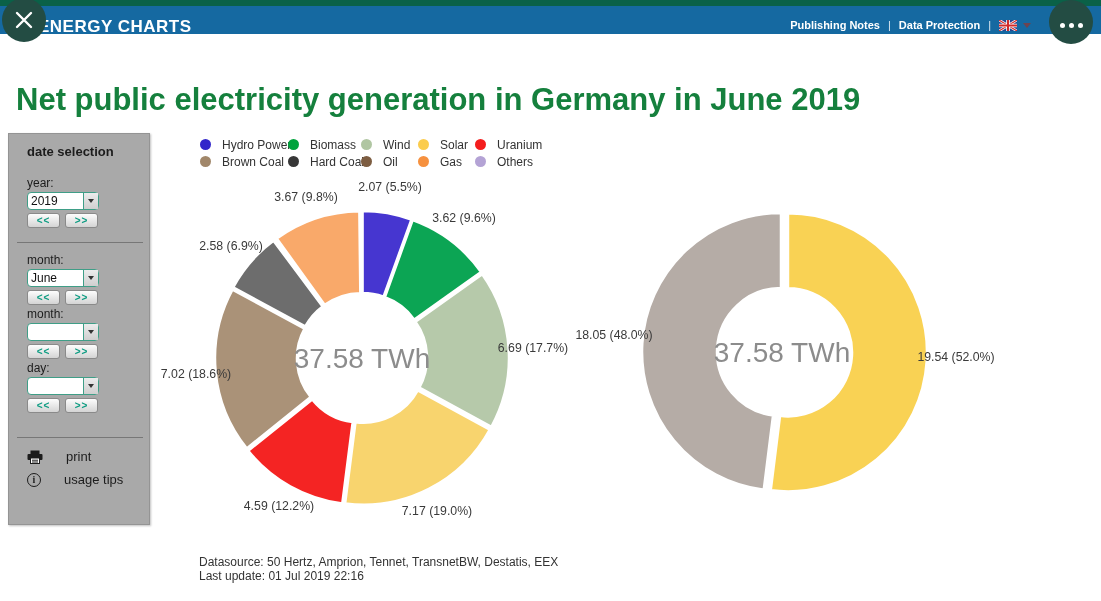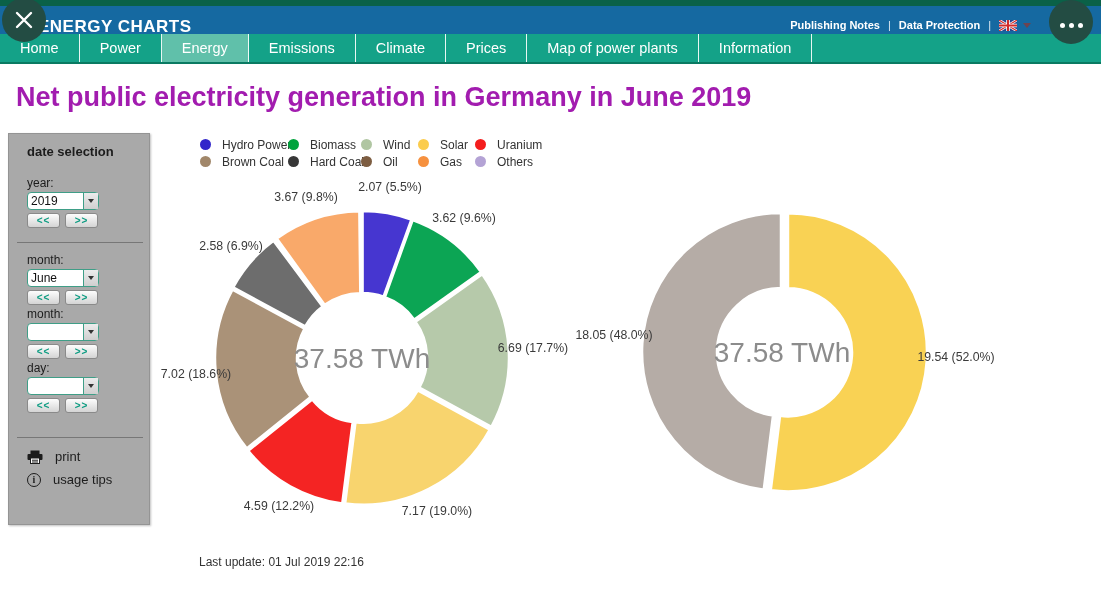--- a/index.html
+++ b/index.html
@@ -21,21 +21,21 @@
   .circle-right { right:8px; top:-6px; }
   .dots { display:flex; gap:4px; margin-top:6px; }
   .dots i { width:5px; height:5px; border-radius:50%; background:#fff; }
 
   .nav { position:absolute; left:0; top:34px; width:100%; height:30px; background:#14a288; display:flex; border-bottom:2px solid #0a7a62; }
   .tab { height:100%; display:flex; align-items:center; justify-content:center; padding:0 20px;
          color:#fff; font-size:14.5px; border-right:1px solid rgba(255,255,255,.9); cursor:pointer; }
   .tab.active { background:#60c0aa; }
 
   
-  .page-title { position:absolute; left:16px; top:82px; font-size:27px; font-weight:bold; color:#a21caf; }
+  .page-title { position:absolute; left:16px; top:82px; font-size:31px; font-weight:bold; color:#15803d; }
 
   
   .panel { position:absolute; left:8px; top:133px; width:142px; height:392px; background:#a9a9a9;
            border:1px solid #949494; box-shadow:1px 1px 2px rgba(0,0,0,.25); padding:10px 0 0 18px; font-size:12px; color:#1c1c1c; }
   .panel-title { font-size:13px; font-weight:bold; margin-bottom:17px; }
   .flabel { margin-bottom:2px; }
   .select { width:72px; height:18px; background:#fff; border:1.5px solid #3f9e87; border-radius:4px;
             display:flex; align-items:center; cursor:pointer; }
   .sel-val { font-size:12px; padding-left:3px; flex:1; color:#111; }
   .sel-btn { width:15px; height:100%; background:linear-gradient(#ececec,#cfcfcf); border-left:1.5px solid #3f9e87;
@@ -43,21 +43,21 @@
   .sel-caret { width:0; height:0; border-left:3.5px solid transparent; border-right:3.5px solid transparent; border-top:4.5px solid #333; }
   .btnrow { display:flex; gap:5px; margin-top:3px; }
   .stepbtn { width:33px; height:15px; font-size:10px; font-weight:bold; letter-spacing:1px; color:#0e9c82;
              background:linear-gradient(#fdfdfd,#d4d4d4); border:1px solid #8a8a8a; border-radius:3px;
              display:flex; align-items:center; justify-content:center; cursor:pointer;
              font-family:"Liberation Sans",sans-serif; }
   .pdivider { border:none; border-top:1px solid #777; margin:14px 6px 10px -10px; }
   .pdivider2 { border:none; border-top:1px solid #777; margin:24px 6px 11px -10px; }
   .fgroup { margin-bottom:2px; }
   .fgroup.first { margin-bottom:0;margin-top:16px; }
-  .action { display:flex; align-items:center; gap:12px; font-size:13px; margin-bottom:8px; cursor:pointer; }
+  .action { display:flex; align-items:center; gap:23px; font-size:13px; margin-bottom:8px; cursor:pointer; }
   .info-circle { width:14px; height:14px; border:1.3px solid #1c1c1c; border-radius:50%; display:flex; align-items:center;
                  justify-content:center; font-family:"Liberation Serif",serif; font-size:10px; font-weight:bold; }
 
   
   .legend-left { position:absolute; left:200px; top:136px; display:grid;
                  grid-template-columns:88px 73px 57px 57px 70px; grid-auto-rows:17px; }
   .legend-right { position:absolute; left:760px; top:138px; display:flex; gap:14px; }
   .leg-item { display:flex; align-items:center; gap:11px; font-size:12px; color:#333; cursor:pointer; white-space:nowrap; }
   .leg-dot { width:11px; height:11px; border-radius:50%; flex:none; }
 
@@ -100,30 +100,20 @@
     </div>
     <div class="circle-btn circle-right">
       <span class="dots">
           <i></i>
           <i></i>
           <i></i>
         </span>
     </div>
   </header>
 
-  <nav class="nav" id="nav">
-      <div class="tab">Home</div>
-      <div class="tab">Power</div>
-      <div class="tab active">Energy</div>
-      <div class="tab">Emissions</div>
-      <div class="tab">Climate</div>
-      <div class="tab">Prices</div>
-      <div class="tab">Map of power plants</div>
-      <div class="tab">Information</div>
-    </nav>
 
   <h1 class="page-title">Net public electricity generation in Germany in June 2019</h1>
 
   <aside class="panel">
     <div class="panel-title">date selection</div>
 
     <div class="fgroup first">
       <div class="flabel">year:</div>
       <div class="select">
         <span class="sel-val">2019</span>
@@ -265,16 +255,17 @@
       </svg></div>
   <div class="chart" id="chart1"><svg viewBox="0 0 470 420">
         <path d="M222.00 83.00 A139 139 0 1 1 204.74 359.92 L214.05 285.50 A64 64 0 1 0 222.00 158.00 Z" fill="#f9d254" stroke="#ffffff" stroke-width="2.5" transform="translate(5.99,0.37)"></path>
         <text x="396" y="231" text-anchor="middle" font-size="12.3" fill="#3a3a3a">19.54 (52.0%)</text>
         <path d="M204.74 359.92 A139 139 0 0 1 222.00 83.00 L222.00 158.00 A64 64 0 0 0 214.05 285.50 Z" fill="#b5aca6" stroke="#ffffff" stroke-width="2.5" transform="translate(-1.00,-0.06)"></path>
         <text x="54" y="209" text-anchor="middle" font-size="12.3" fill="#3a3a3a">18.05 (48.0%)</text>
         <text x="222" y="232" text-anchor="middle" font-size="28" fill="#8c8c8c">37.58 TWh</text>
       </svg></div>
 
   <div class="footnote">
+    <div>Datasource: 50 Hertz, Amprion, Tennet, TransnetBW, Destatis, EEX</div>
     <div>Last update: 01 Jul 2019 22:16</div>
   </div>
 
 </div>
 
 </body></html>

